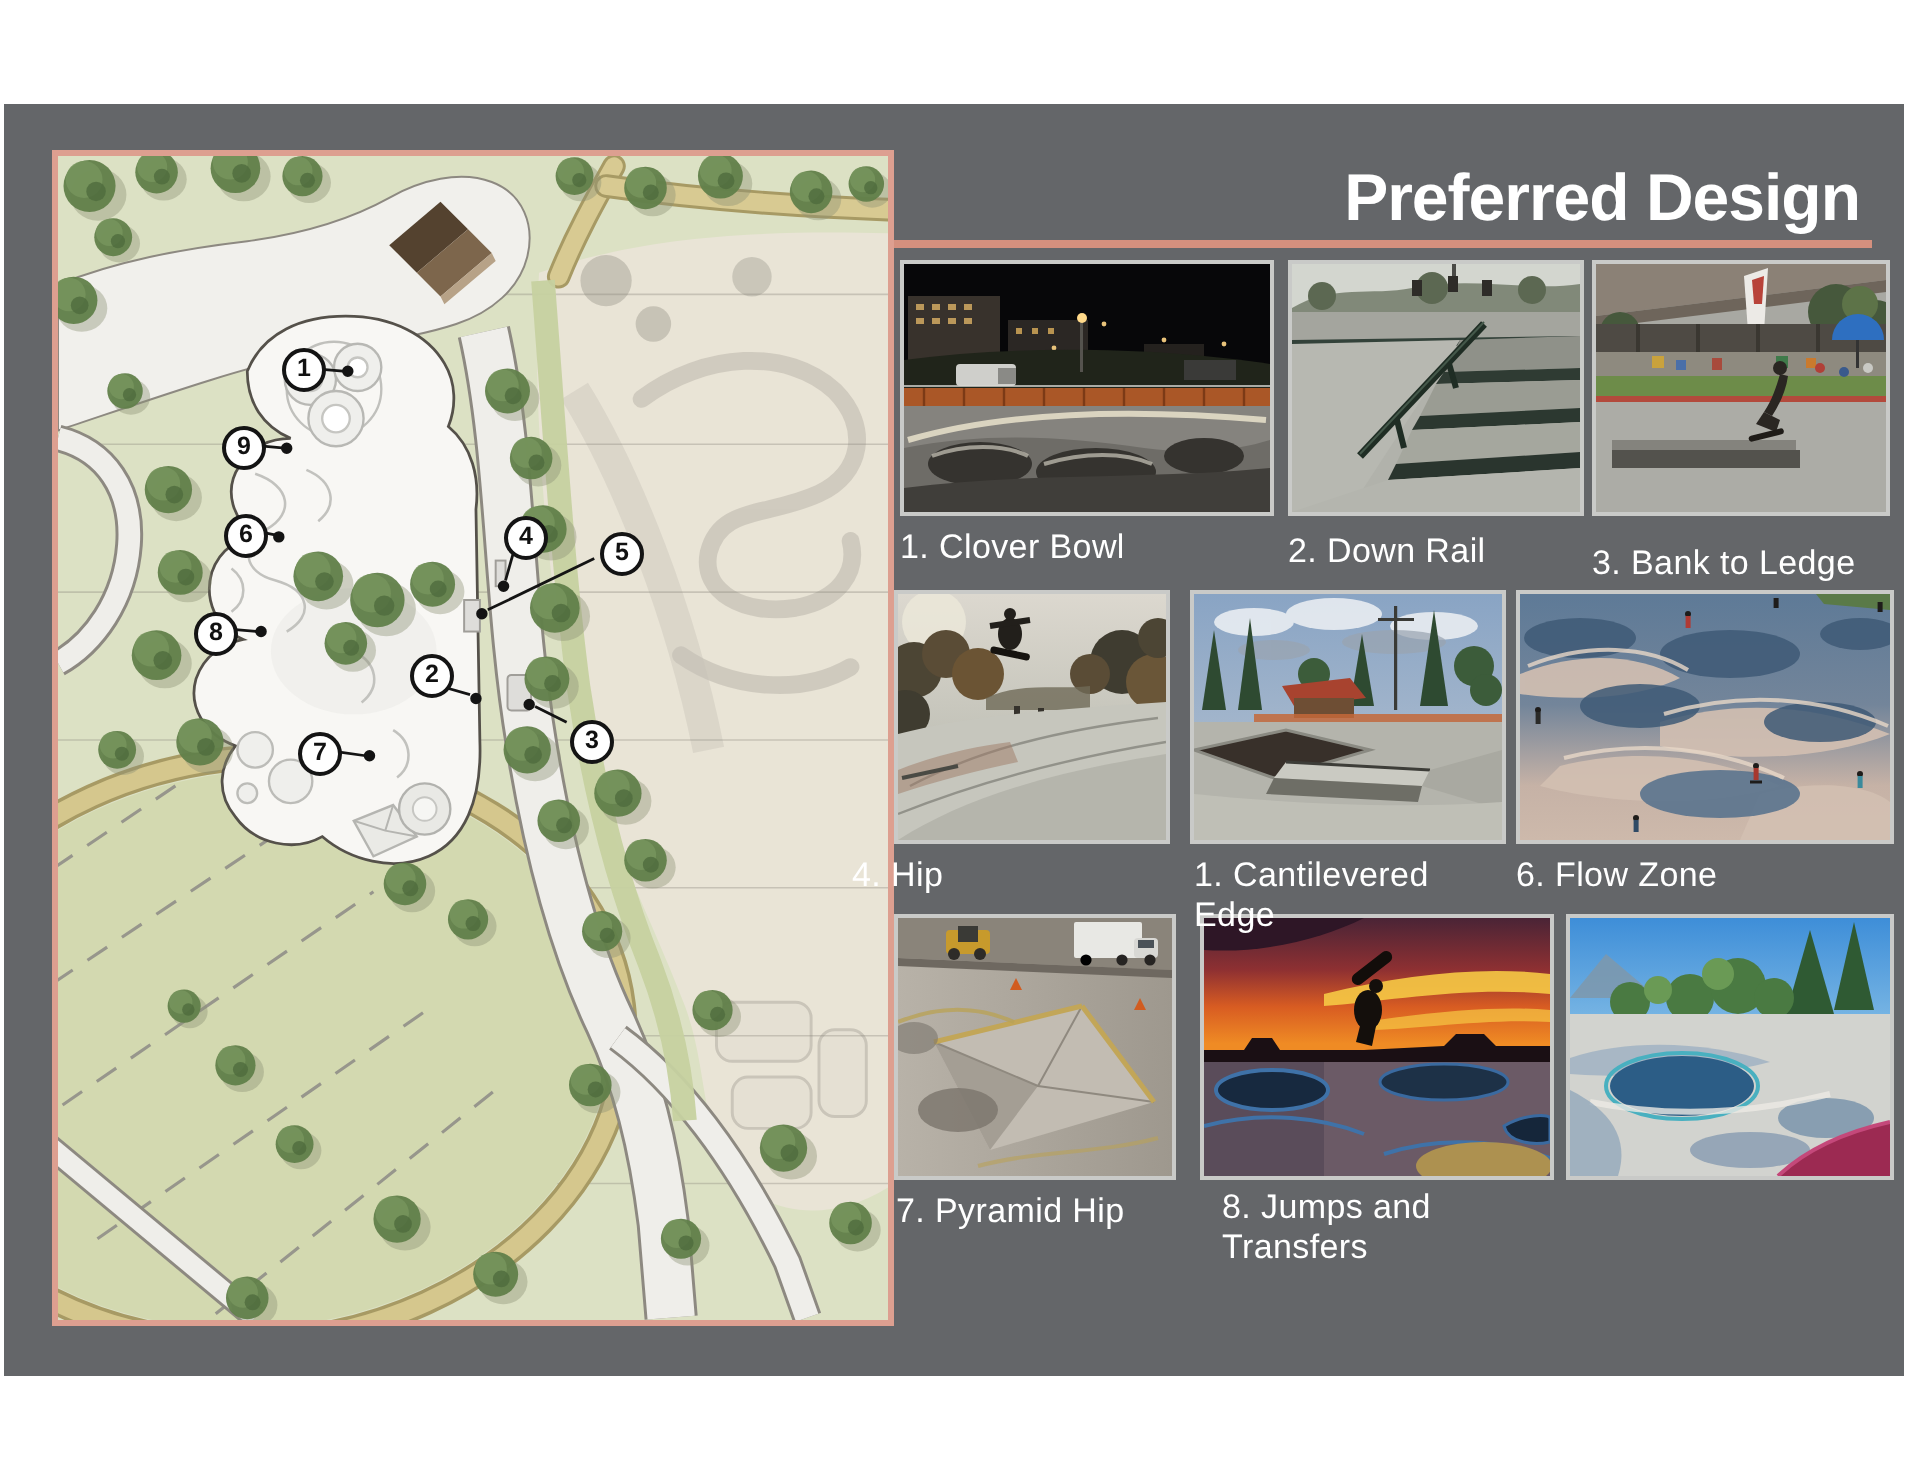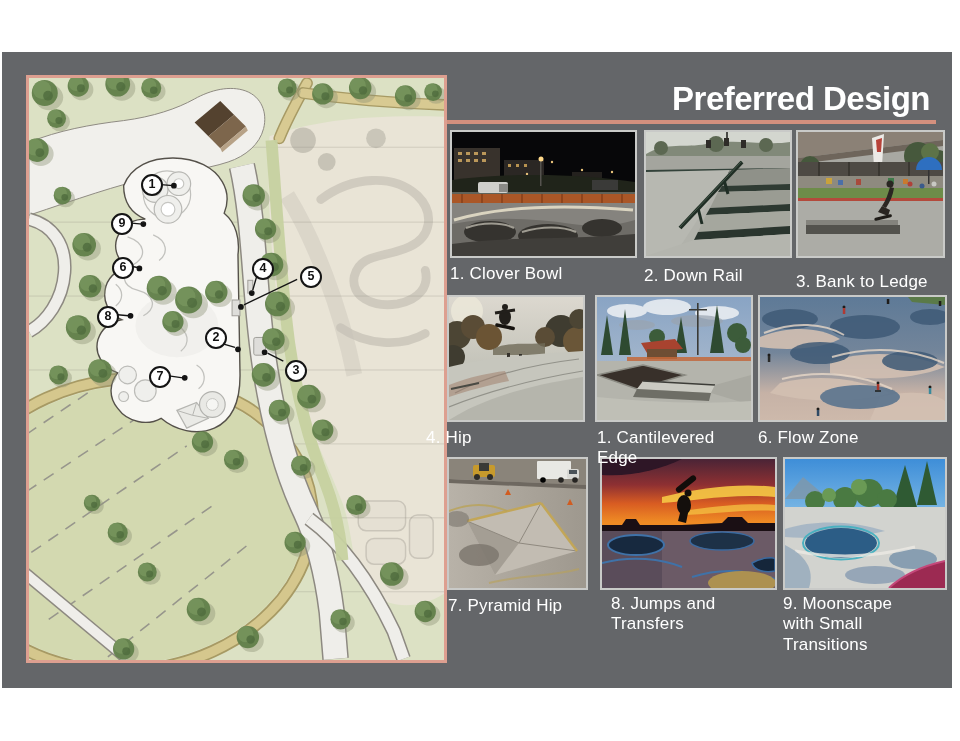--- a/index.html
+++ b/index.html
@@ -630,16 +630,15 @@
     </div>
 
     <div class="caption" style="left:448px;top:212px;width:187px;">1. Clover Bowl</div>
     <div class="caption" style="left:642px;top:214px;width:148px;">2. Down Rail</div>
     <div class="caption" style="left:794px;top:220px;width:149px;">3. Bank to Ledge</div>
     <div class="caption" style="left:424px;top:376px;width:138px;">4. Hip</div>
     <div class="caption" style="left:595px;top:376px;width:158px;">1. Cantilevered Edge</div>
     <div class="caption" style="left:756px;top:376px;width:189px;">6. Flow Zone</div>
     <div class="caption" style="left:446px;top:544px;width:141px;">7. Pyramid Hip</div>
     <div class="caption" style="left:597px;top:542px;width:177px;margin-left:12px;">8. Jumps and Transfers</div>
-    <div class="caption" style="left:781px;top:542px;width:112px;">9. Moonscape with Small Transitions</div>
 
   </div>
 </div>
 
 </body></html>

